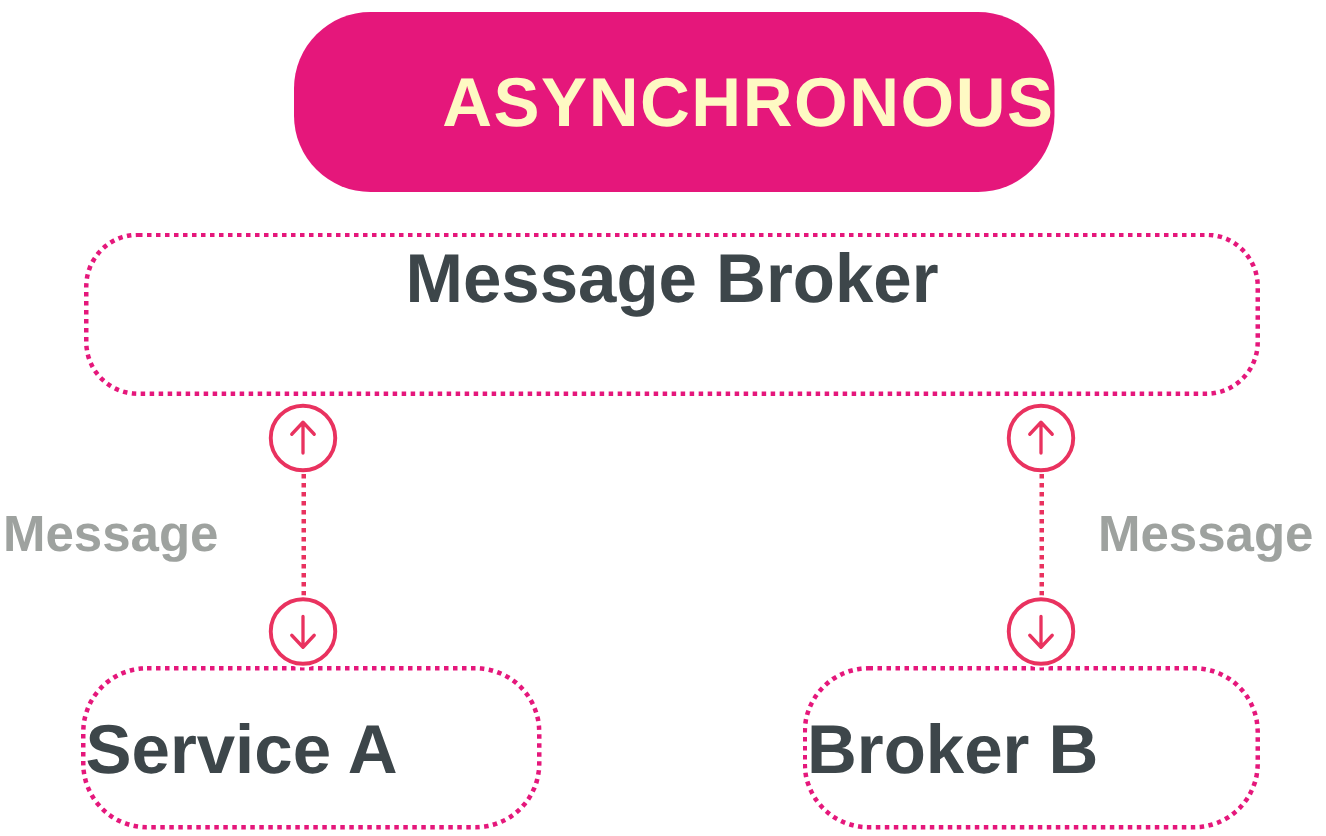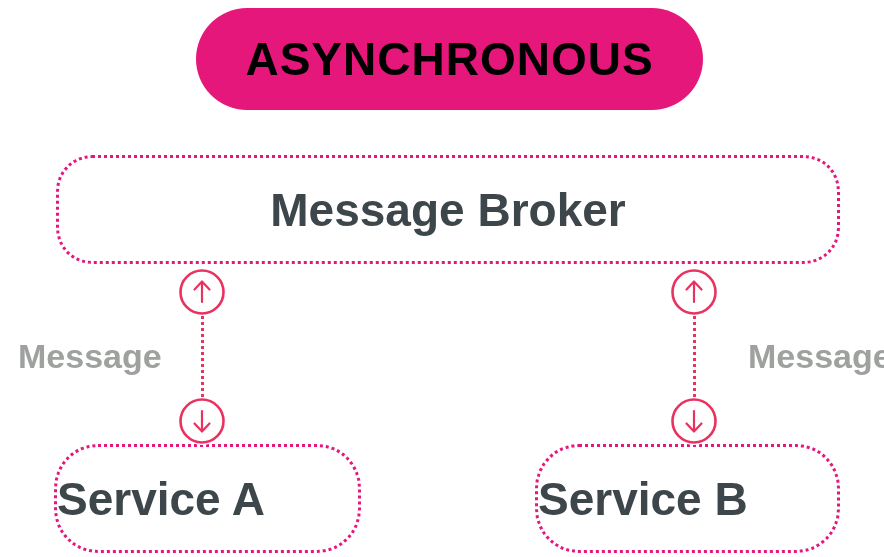--- a/index.html
+++ b/index.html
@@ -10,38 +10,38 @@
     position: relative;
     width: 884px;
     height: 557px;
     background: #ffffff;
     overflow: hidden;
   }
 
   .banner {
     position: absolute;
     left: 196px; top: 8px;
-    width: 507px; height: 102px;
+    width: 507px; height: 120px;
     background: #e5177b;
     border-radius: 51px;
-    display: flex; align-items: center; justify-content: center;
-    color: #000000;
+    display: flex; align-items: center; justify-content: flex-end;
+    color: #fef9c3;
     font-size: 46px;
     font-weight: 700;
     letter-spacing: 1px;
   }
 
   .broker-box {
     position: absolute;
     left: 56px; top: 155px;
     width: 784px; height: 109px;
     border: 3px dotted #e5177b;
     border-radius: 36px;
     background: #ffffff;
-    display: flex; align-items: center; justify-content: center;
+    display: flex; align-items: flex-start; justify-content: center;
     color: #3d464a;
     font-size: 46px;
     font-weight: 700;
   }
 
   .service-box {
     position: absolute;
     top: 444px;
     height: 109px;
     border: 3px dotted #e5177b;
@@ -81,21 +81,20 @@
   }
 
   .message-label {
     position: absolute;
     top: 336px;
     width: 152px;
     color: #9ea29f;
     font-size: 34px;
     font-weight: 700;
     line-height: 40px;
-    margin-left: 16px;
   }
   .message-left  { left: 2px;   text-align: left; }
   .message-right { left: 732px; text-align: left; }
 </style>
 </head>
 <body>
 
 <div class="canvas">
 
   <div class="banner">
@@ -139,16 +138,16 @@
   </div>
 
   <div class="message-label message-left">Message</div>
   <div class="message-label message-right">Message</div>
 
   <div class="service-box service-a">
     <span>Service A</span>
   </div>
 
   <div class="service-box service-b">
-    <span>Service B</span>
+    <span>Broker B</span>
   </div>
 
 </div>
 
 </body></html>

